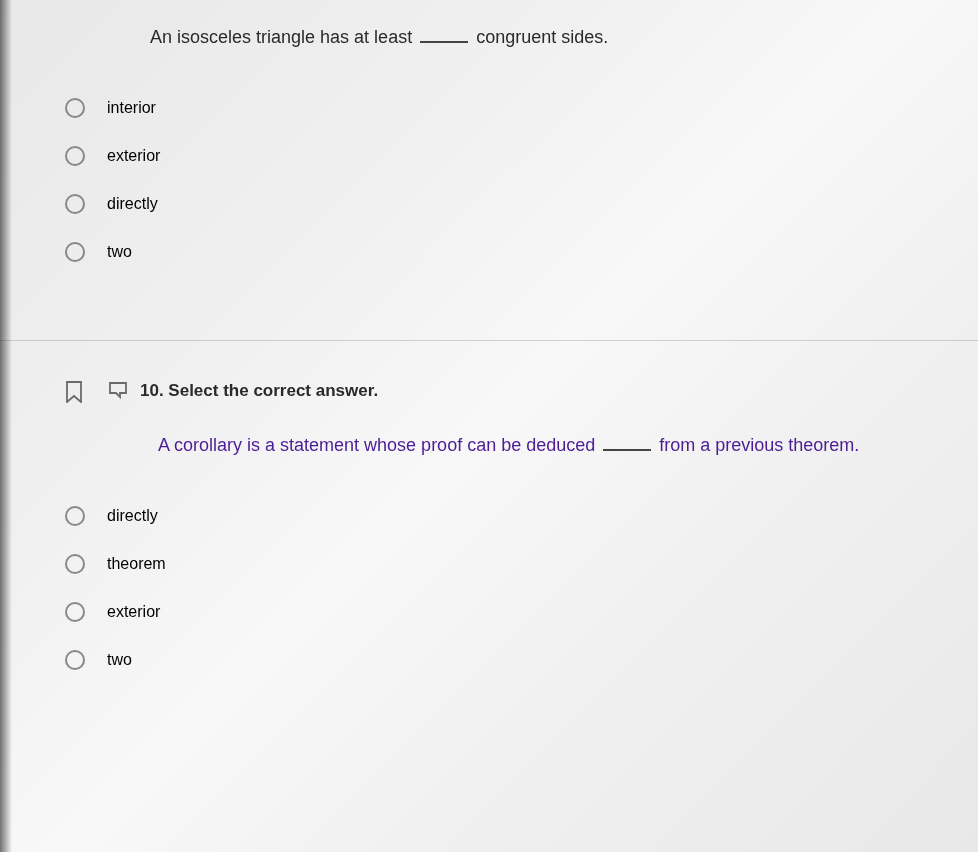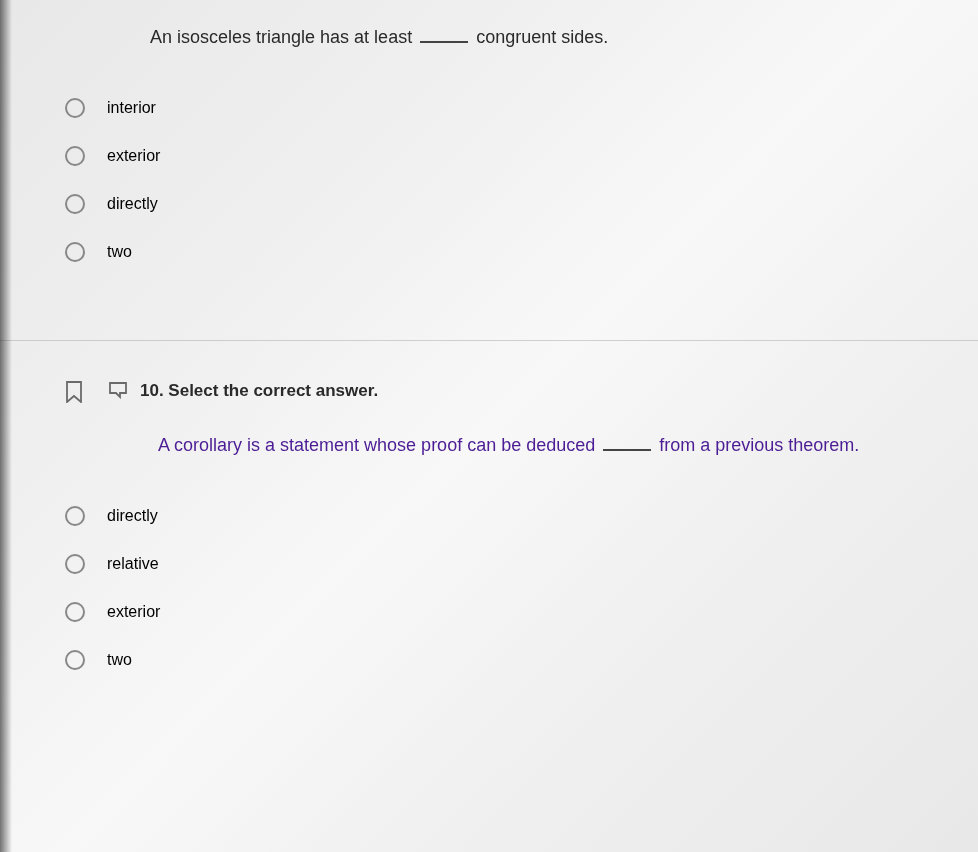--- a/index.html
+++ b/index.html
@@ -144,21 +144,21 @@
   <div class="question-text-2">
     <span>A corollary is a statement whose proof can be deduced </span><span class="blank-line"></span><span> from a previous theorem.</span>
   </div>
   <div class="options-container">
     <div class="option-row">
       <div class="radio-circle"></div>
       <span class="option-label">directly</span>
     </div>
     <div class="option-row">
       <div class="radio-circle"></div>
-      <span class="option-label">relative</span>
+      <span class="option-label">theorem</span>
     </div>
     <div class="option-row">
       <div class="radio-circle"></div>
       <span class="option-label">exterior</span>
     </div>
     <div class="option-row">
       <div class="radio-circle"></div>
       <span class="option-label">two</span>
     </div>
   </div>

